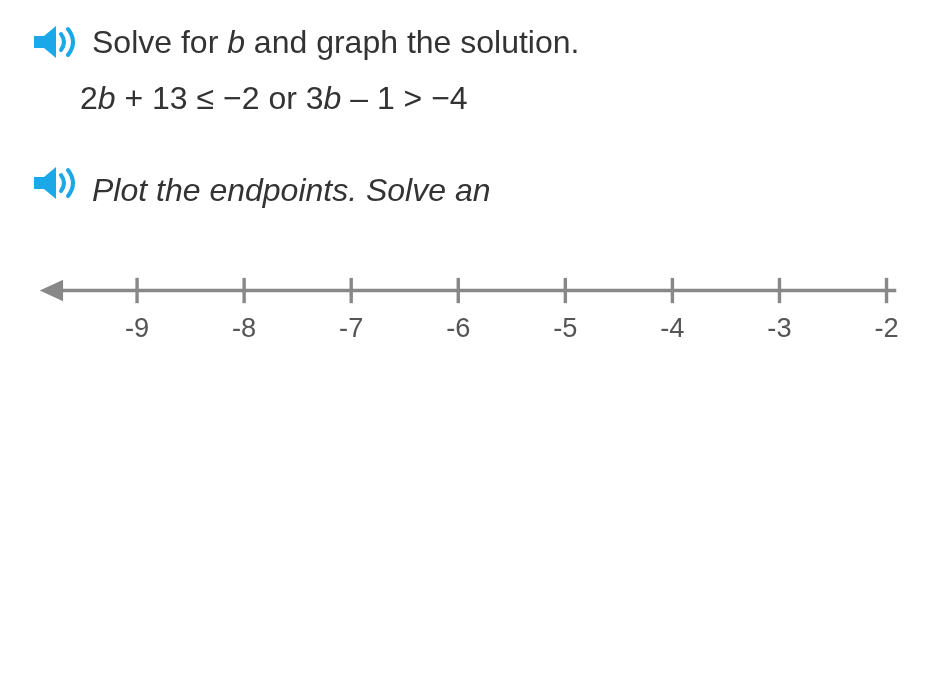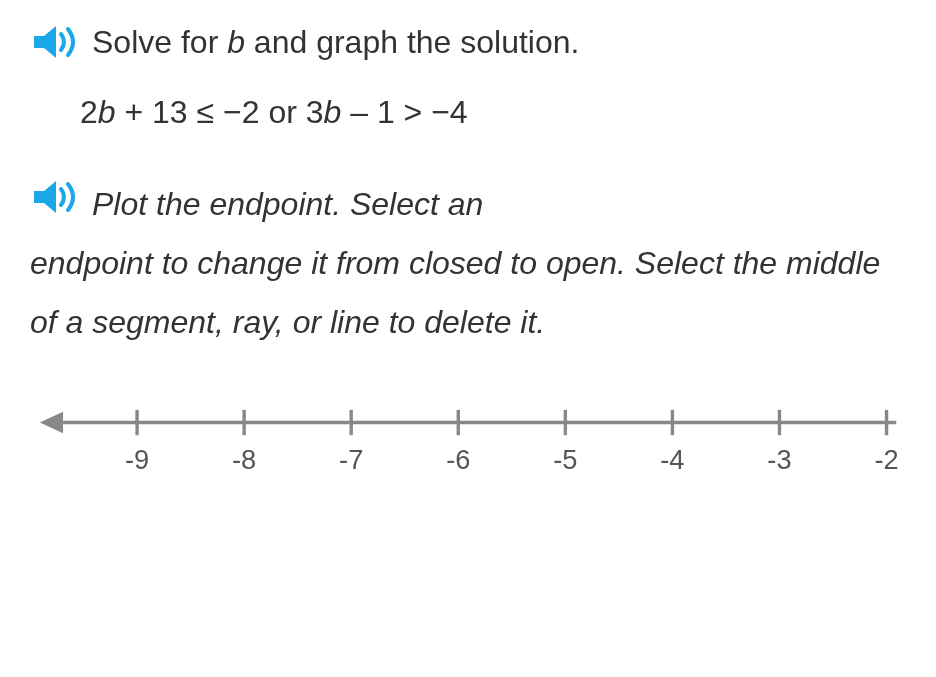--- a/index.html
+++ b/index.html
@@ -11,21 +11,21 @@
       font-family: Verdana, Geneva, sans-serif;
       width: 936px;
       height: 677px;
       background: #ffffff;
       padding: 20px 30px;
       color: #333333;
     }
     .line {
       display: flex;
       align-items: flex-start;
-      margin-bottom: 25px;
+      margin-bottom: 11px;
     }
     .speaker-icon {
       flex-shrink: 0;
       width: 50px;
       height: 40px;
       margin-right: 12px;
       margin-top: 2px;
     }
     .prompt-text {
       font-size: 32px;
@@ -105,23 +105,22 @@
 
 <div class="instructions-block">
   <div class="instructions-first-line">
     <span class="speaker-icon">
       <svg viewBox="0 0 50 40">
         <path d="M 4 14 L 14 14 L 26 4 L 26 36 L 14 26 L 4 26 Z" fill="#1aa8e8"></path>
         <path d="M 31 12 Q 37 20 31 28" stroke="#1aa8e8" stroke-width="4" fill="none" stroke-linecap="round"></path>
         <path d="M 38 7 Q 48 20 38 33" stroke="#1aa8e8" stroke-width="4" fill="none" stroke-linecap="round"></path>
       </svg>
     </span>
-    <span>Plot the endpoint. Select an</span>
+    <span>Plot the endpoints. Solve an</span>
   </div>
-  <div class="instructions-rest">endpoint to change it from closed to open. Select the middle of a segment, ray, or line to delete it.</div>
 </div>
 
 <div class="numberline">
   <svg viewBox="0 0 900 100" id="nl-svg">
       <line x1="30" y1="30" x2="890" y2="30" class="axis-line"></line>
       <polygon points="10,30 34,19 34,41" class="arrowhead"></polygon>
       <line x1="110" y1="17" x2="110" y2="43" class="tick"></line>
       <text x="110" y="78" class="tick-label">-9</text>
       <line x1="220" y1="17" x2="220" y2="43" class="tick"></line>
       <text x="220" y="78" class="tick-label">-8</text>

